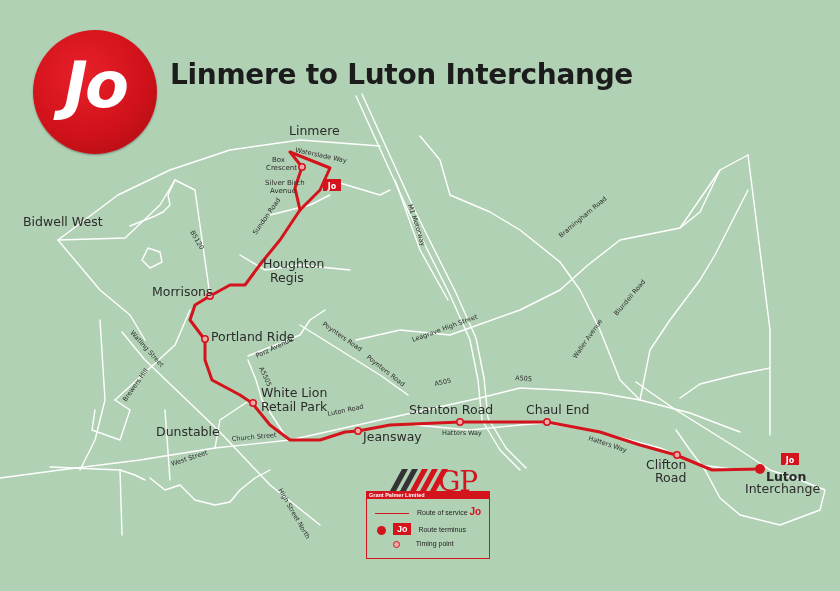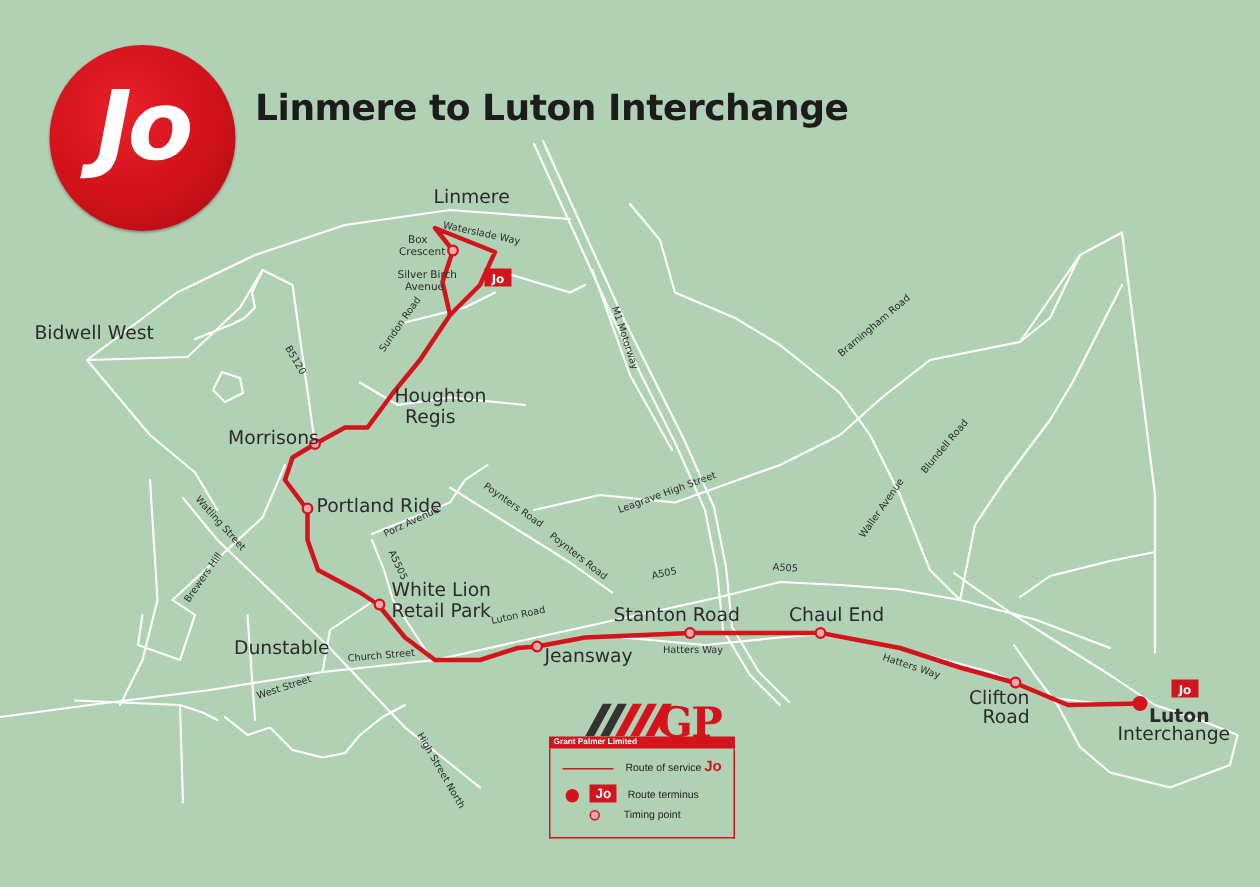--- a/index.html
+++ b/index.html
@@ -3,28 +3,28 @@
 <meta charset="utf-8">
 <style>
   html,body{margin:0;padding:0;}
   body{width:840px;height:591px;overflow:hidden;background:#b1d1b4;font-family:"Liberation Sans","DejaVu Sans",sans-serif;position:relative;}
   #map{position:absolute;left:0;top:0;width:840px;height:591px;}
   .road{fill:none;stroke:#ffffff;stroke-width:1.4;stroke-linejoin:round;stroke-linecap:round;}
   .route{fill:none;stroke:#d4141c;stroke-width:3;stroke-linejoin:round;stroke-linecap:round;}
   .place{font-family:"DejaVu Sans",sans-serif;font-size:12.5px;fill:#2b2b2b;}
   .street{font-family:"DejaVu Sans",sans-serif;font-size:6.5px;fill:#2b2b2b;}
   .small{font-family:"DejaVu Sans",sans-serif;font-size:7px;fill:#2b2b2b;}
-  .title{position:absolute;left:170px;top:58px;font-family:"DejaVu Sans",sans-serif;font-weight:bold;font-size:24px;color:#1c1c1c;letter-spacing:-0.3px;}
+  .title{position:absolute;left:170px;top:58px;font-family:"DejaVu Sans",sans-serif;font-weight:bold;font-size:28px;color:#1c1c1c;letter-spacing:-0.3px;}
   .logo{position:absolute;left:33px;top:30px;width:124px;height:124px;border-radius:50%;
         background:radial-gradient(circle at 40% 35%,#e8202a 0%,#d1121a 55%,#a80c12 100%);
         box-shadow:0 1px 2px rgba(0,0,0,.35);}
   .logo span{position:absolute;left:0;top:18px;width:124px;text-align:center;color:#fff;font-family:"DejaVu Sans",sans-serif;font-weight:bold;font-style:italic;font-size:64px;letter-spacing:-3px;}
   .legend{position:absolute;left:366px;top:467px;width:124px;height:92px;}
   .legend .stripes{position:absolute;left:10px;top:2px;width:72px;height:22px;}
-  .legend .gp{position:absolute;left:72px;top:-2px;font-family:"DejaVu Serif",serif;font-weight:bold;font-size:28px;color:#d4141c;letter-spacing:-1px;}
+  .legend .gp{position:absolute;left:72px;top:-2px;font-family:"DejaVu Serif",serif;font-weight:normal;font-size:28px;color:#d4141c;letter-spacing:-1px;}
   .legend .bar{position:absolute;left:0;top:24px;width:124px;height:8px;background:#d4141c;color:#fff;font-size:5.5px;font-weight:bold;line-height:8px;padding-left:3px;box-sizing:border-box;}
   .legend .box{position:absolute;left:0;top:32px;width:124px;height:60px;border:1px solid #d4141c;border-top:none;box-sizing:border-box;}
   .lg-row{position:absolute;left:0;font-size:7px;color:#222;}
   .jo-badge{display:inline-block;background:#d4141c;color:#fff;font-weight:bold;font-size:9px;padding:1px 4px;}
 </style>
 </head>
 <body>
 
 <div class="logo">
     <span>Jo</span>

